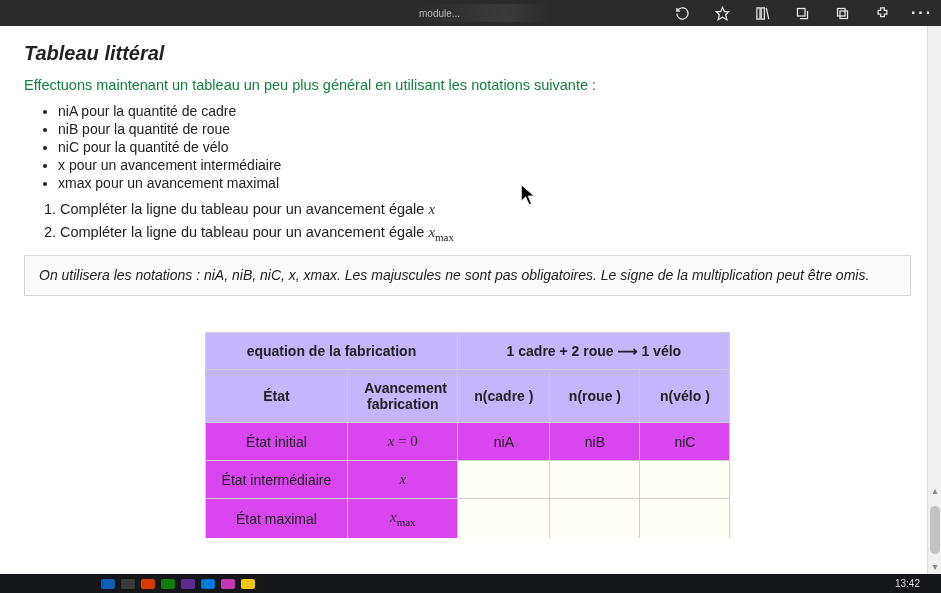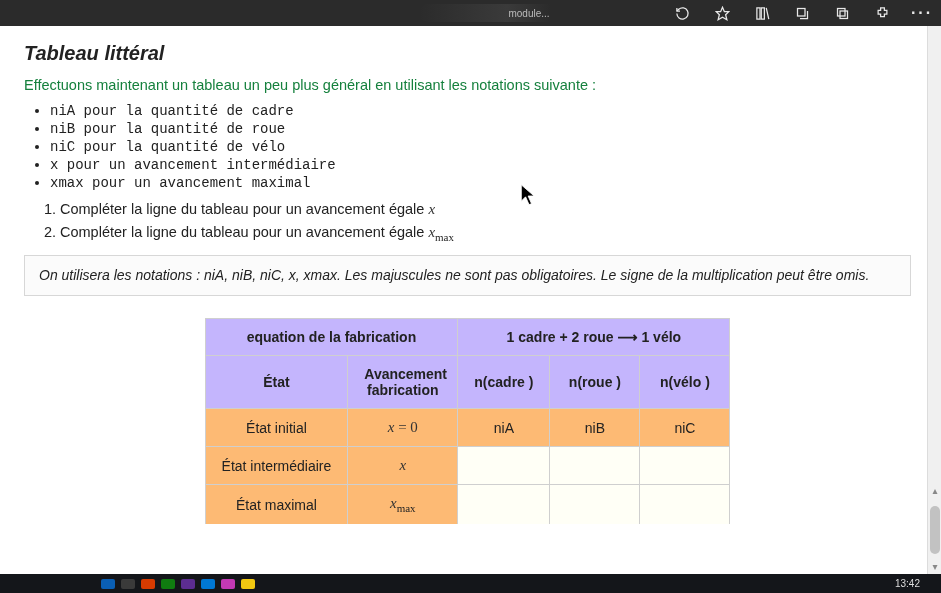--- a/index.html
+++ b/index.html
@@ -25,21 +25,20 @@
   .browser-top .left-blur {
     flex: 1;
     height: 18px;
     background: linear-gradient(90deg, #2b2b2b 0%, #3a3a3a 40%, #2b2b2b 60%);
     border-radius: 9px;
     margin-right: 12px;
     max-width: 220px;
     margin-left: 260px;
     display:flex;
     align-items:center;
-    justify-content:center;
     font-size:10px;
     color:#bbb;
   }
   .browser-top .ticon {
     width: 18px; height: 18px;
     display: flex; align-items: center; justify-content: center;
     font-size: 16px; color: #e8e8e8;
   }
   .page-area {
     background: #f5f5f5;
@@ -68,21 +67,21 @@
     color: #15803d;
     margin: 0 0 10px 0;
   }
   ul.bullets {
     margin: 0 0 10px 26px;
     padding: 0;
     list-style: disc;
     font-size: 14px;
     color: #222;
   }
-  ul.bullets li { margin: 2px 0; font-family: Liberation Mono, monospace; }
+  ul.bullets li { margin: 2px 8px; }
   ol.steps {
     margin: 6px 0 12px 20px;
     padding: 0;
     font-size: 14.5px;
     color: #222;
   }
   ol.steps li { margin: 6px 16px; }
   .mathvar {
     font-family: "Times New Roman", Georgia, serif;
     font-style: italic;
@@ -95,36 +94,36 @@
     font-size: 11px;
     vertical-align: sub;
   }
   .note-box {
     border: 1px solid #d7d7d7;
     background: #fbfbfb;
     padding: 10px 14px;
     font-size: 14px;
     font-style: italic;
     color: #222;
-    margin: 8px 0 22px 0;
+    margin: 8px 0 36px 0;
     line-height: 1.4;
   }
 
   
   .tbl-wrap { display:flex; justify-content:center; }
   table.fab {
     border-collapse: collapse;
     font-size: 14px;
     color: #222;
   }
   table.fab th, table.fab td {
     border: 1px solid #cfcfcf;
     padding: 10px 16px;
     text-align: center;
-    background: #fdba74;
+    background: #d946ef;
   }
   table.fab th {
     font-weight: bold;
     background: #c4b5fd;
   }
   table.fab .head-left {
     font-weight: bold;
   }
   table.fab .arrow {
     font-family: Arial, sans-serif;

